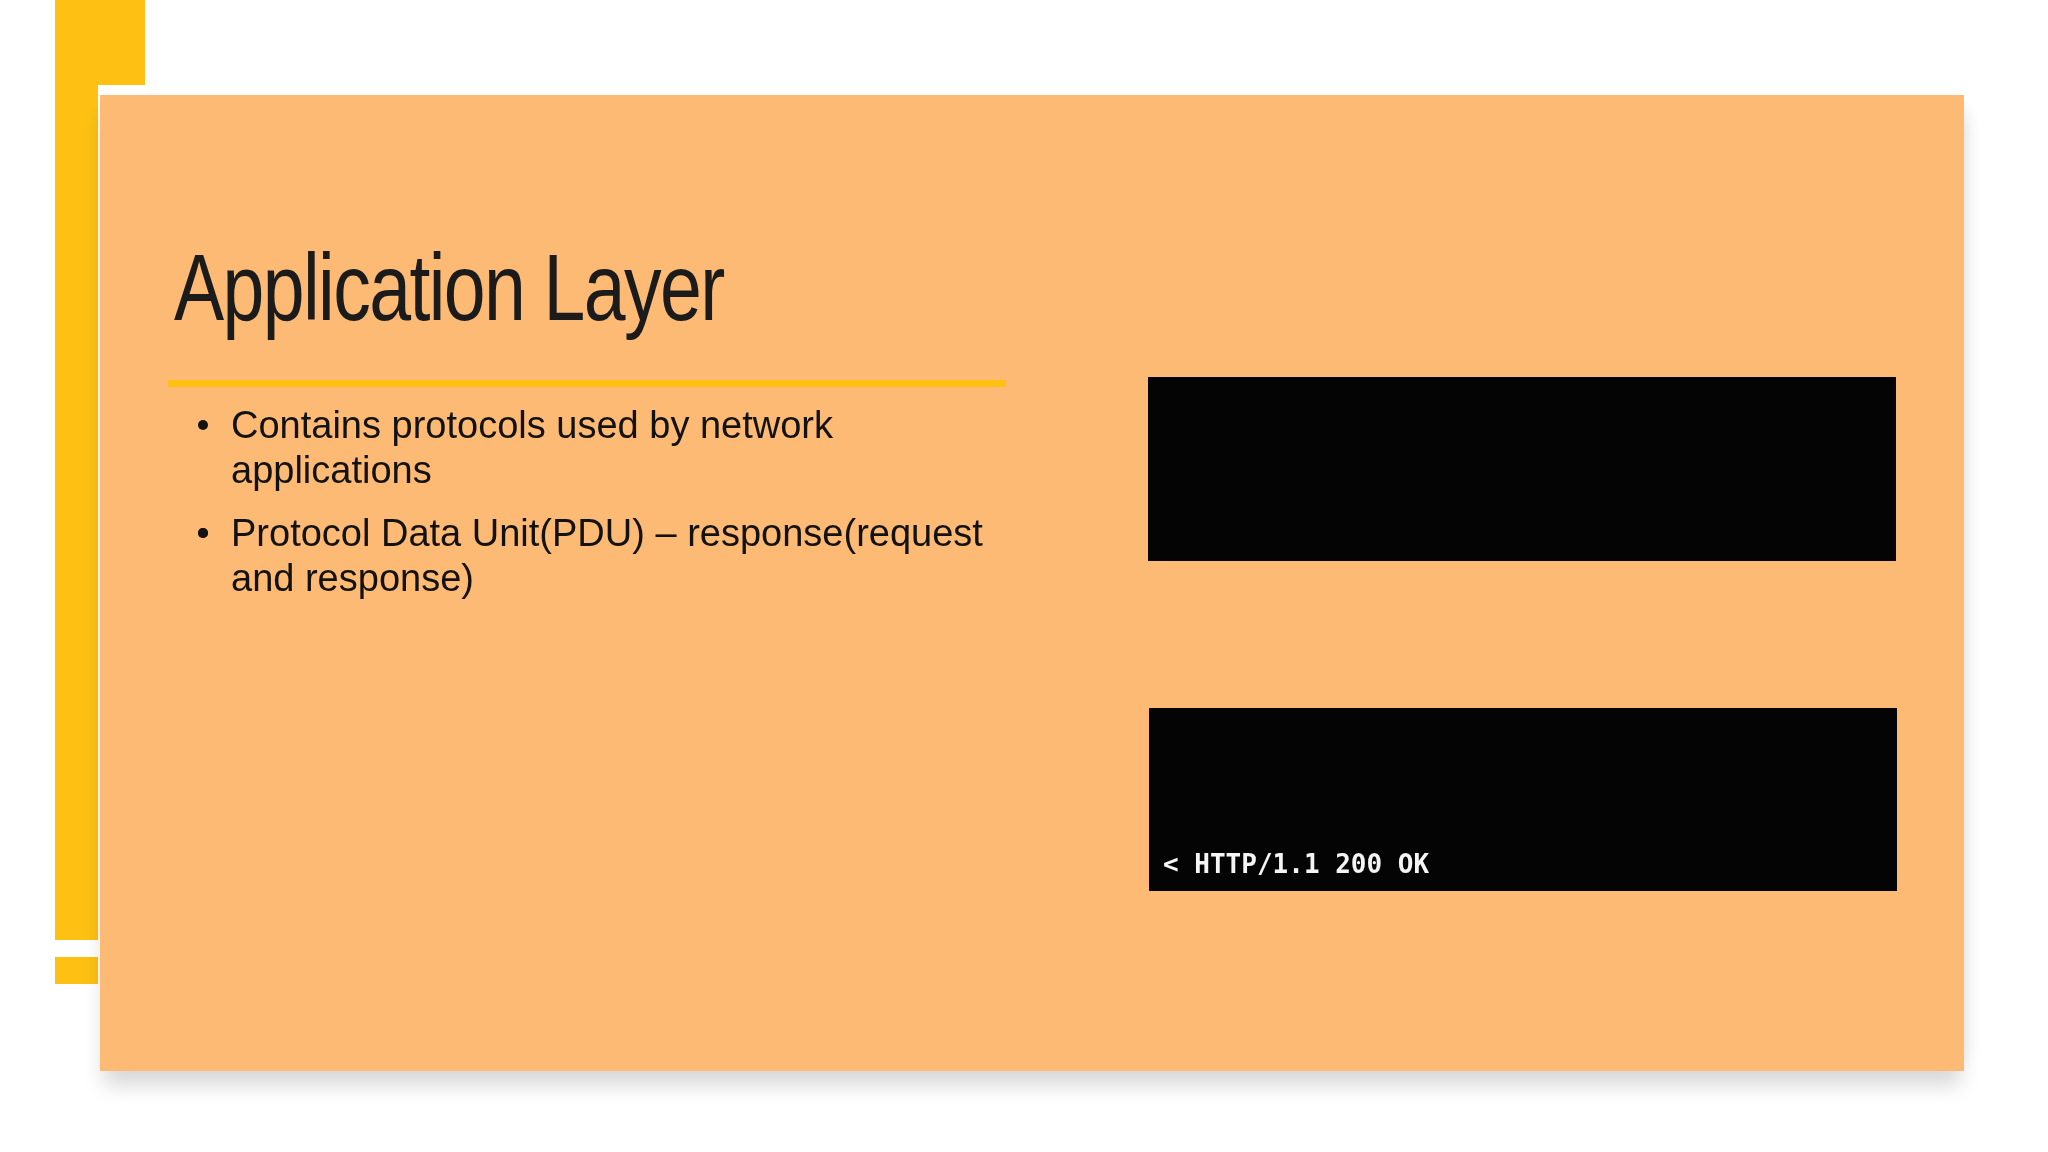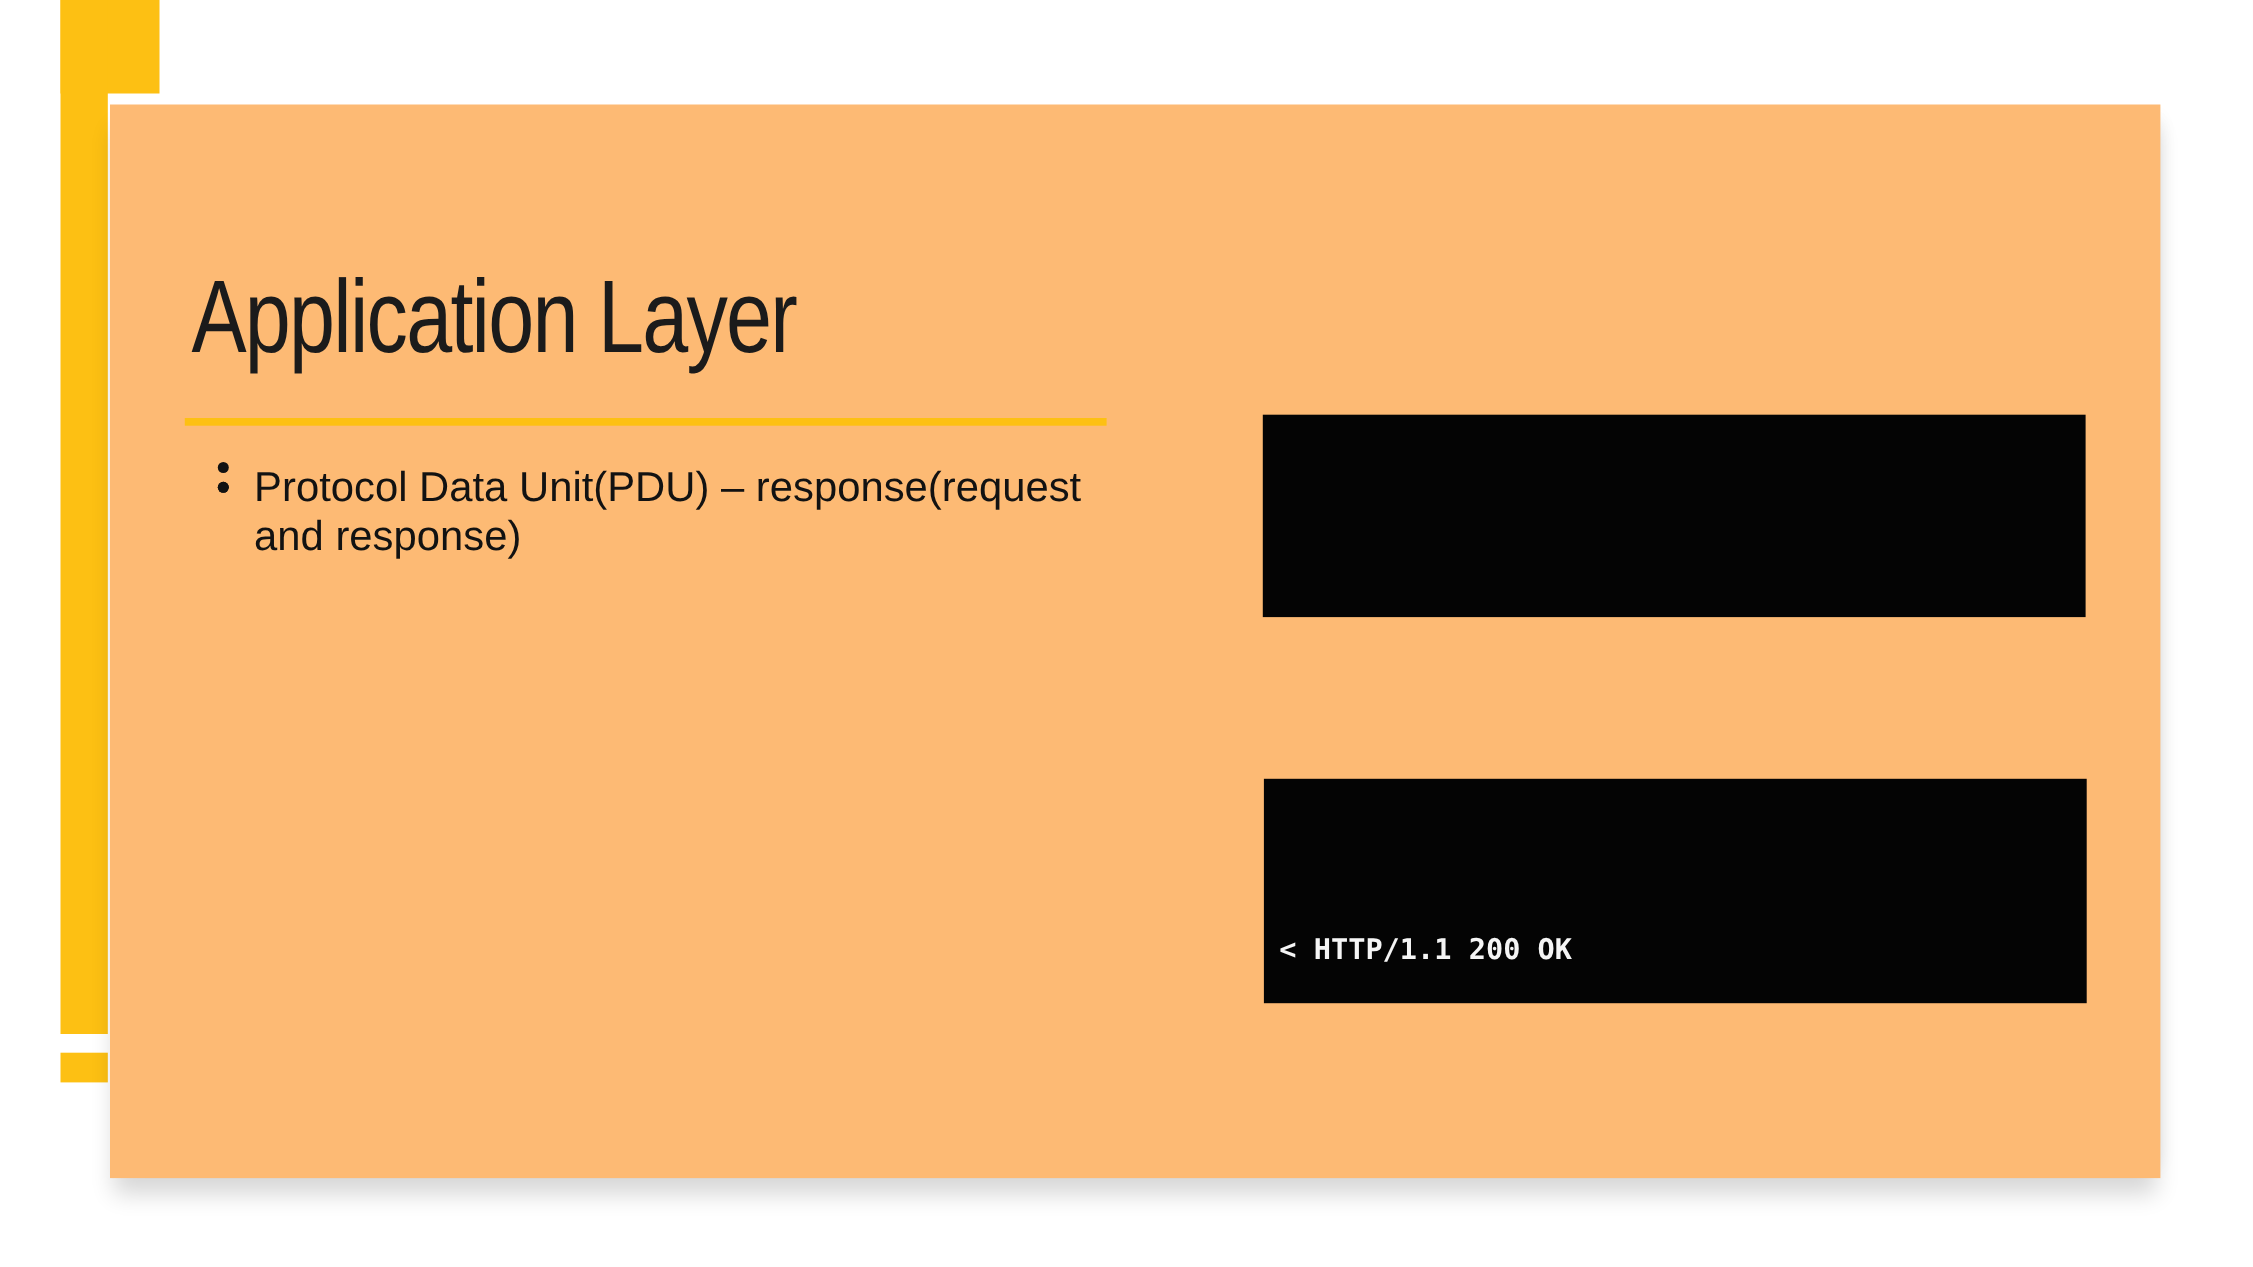--- a/index.html
+++ b/index.html
@@ -89,21 +89,21 @@
     left: 1048px; top: 282px;
     width: 748px; height: 184px;
     padding: 14px 0 0 17px;
     box-sizing: border-box;
     font-size: 37px;
     line-height: 53px;
     font-weight: 500;
   }
   .term2 {
     left: 1049px; top: 613px;
-    width: 748px; height: 204px;
+    width: 748px; height: 183px;
     padding: 8px 0 0 14px;
     box-sizing: border-box;
     font-size: 26px;
     line-height: 33px;
     font-weight: 600;
   }
 </style>
 </head>
 <body>
 
@@ -113,20 +113,22 @@
   <div class="deco deco-square"></div>
 
   <div class="card">
     <h1 class="title">Application Layer</h1>
     <div class="underline"></div>
 
     <ul class="bullets">
 
         <li class="bullet">
           <span class="dot"></span>
+          <span class="bullet-text">Contains protocols used by network
+applications</span>
         </li>
 
         <li class="bullet">
           <span class="dot"></span>
         </li>
 
 
 
 
         <li class="bullet">

